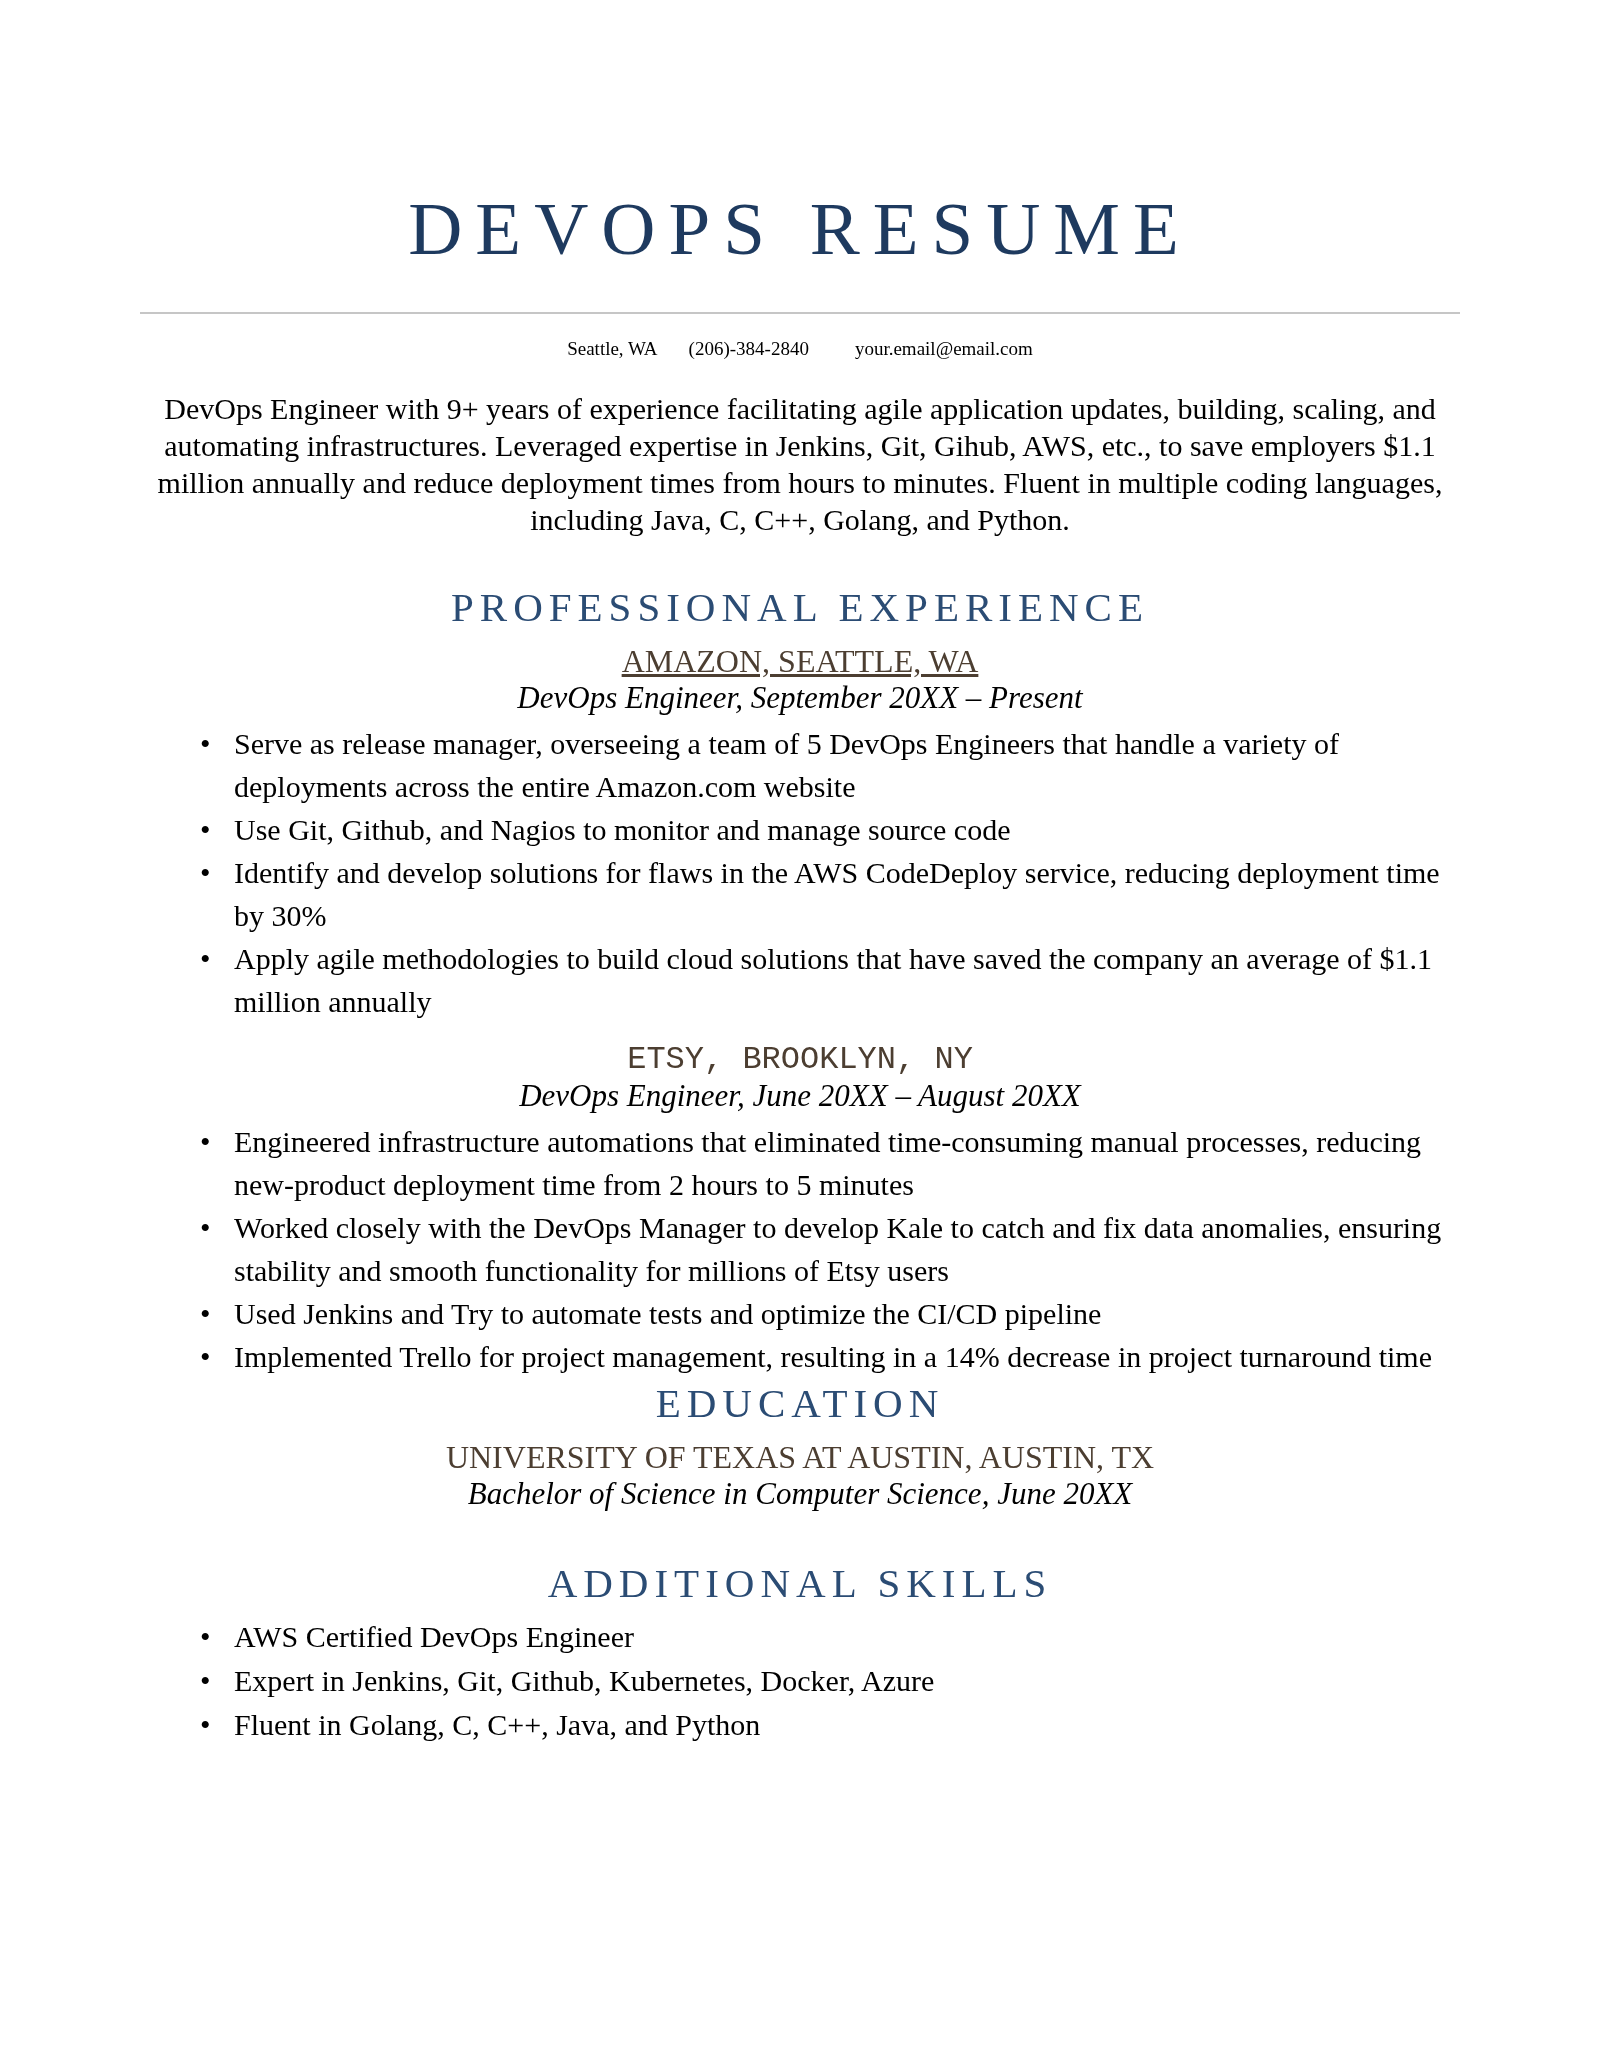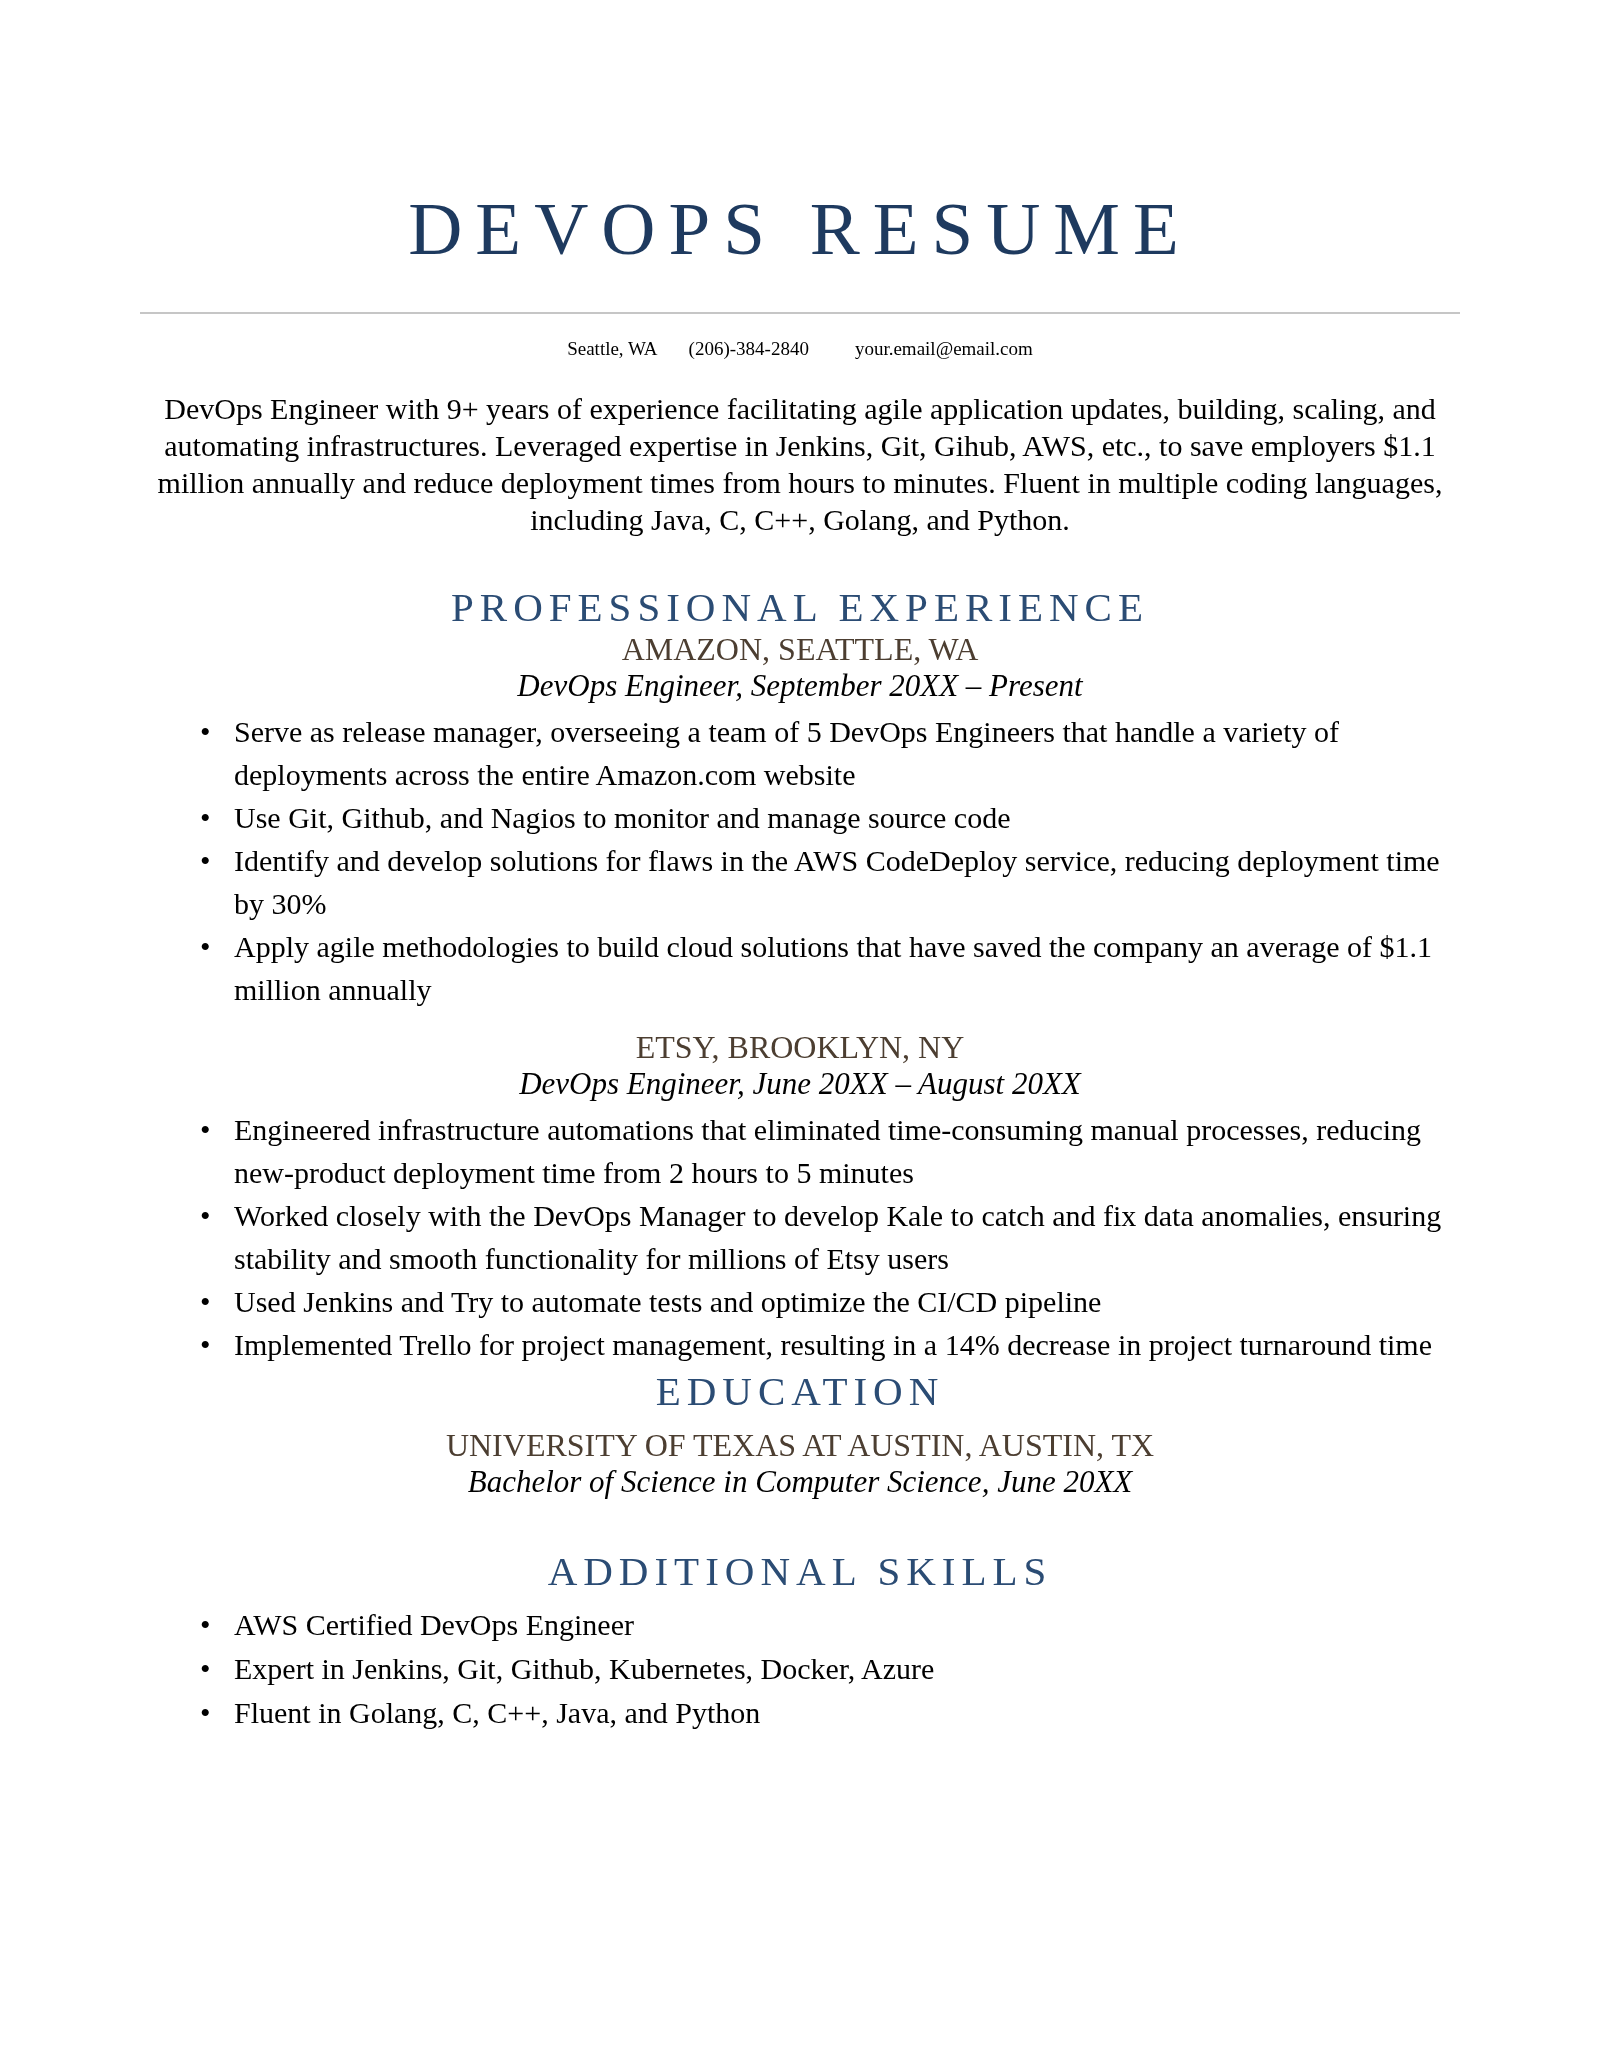--- a/index.html
+++ b/index.html
@@ -61,22 +61,22 @@
   }
   #experience-heading{margin-top:48px;}
   #education-heading{margin-top:4px;}
   #skills-heading{margin-top:50px;}
   h3.company{
     margin-top:15px;
     font-size:32px;line-height:37px;
     color:var(--brown);
     text-align:center;
   }
-  h3.company.first{margin-top:3px;}
-  h3.company.follow{margin-top:18px;}
+  h3.company.first{margin-top:15px;text-decoration:underline;}
+  h3.company.follow{margin-top:18px;font-family:Liberation Mono, monospace;}
   .role{
     font-size:31px;line-height:36px;
     font-style:italic;
     text-align:center;
   }
   ul.bullets{
     list-style:none;
     margin:6px 0 0 57px;
     width:1267px;
     font-size:30px;line-height:43px;

